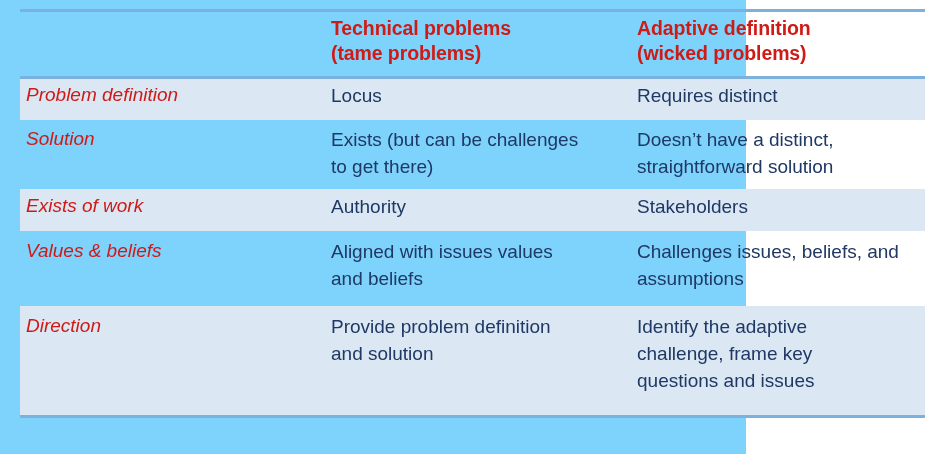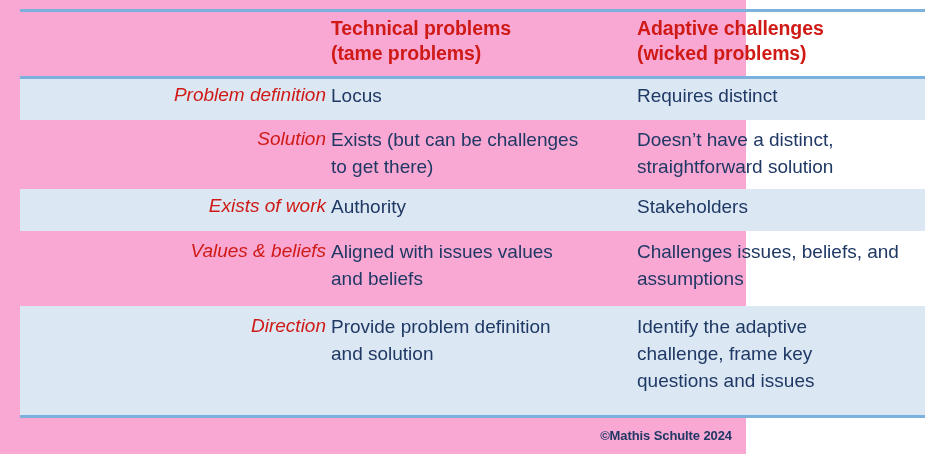--- a/index.html
+++ b/index.html
@@ -11,21 +11,21 @@
     height: 454px;
     background: #ffffff;
     font-family: "Liberation Sans", sans-serif;
     overflow: hidden;
   }
 
   #slide {
     position: relative;
     width: 746px;
     height: 454px;
-    background: #f9a8d4;
+    background: #7dd3fc;
   }
 
   
   .rule {
     position: absolute;
     left: 20px;
     width: 905px;
     height: 3px;
     background: #7cb0dd;
     z-index: 5;
@@ -60,21 +60,21 @@
     left: 0;
     width: 939px;
     display: block;
   }
 
   .cell {
     position: absolute;
     box-sizing: border-box;
   }
 
-  .col-label { left: 26px;  width: 300px; text-align: right; }
+  .col-label { left: 26px;  width: 300px; }
   .col-tech  { left: 331px; width: 300px; }
   .col-adapt { left: 637px; width: 290px; }
 
   
   .row-header { top: 16px; height: 58px; }
 
   .hdr-text {
     color: #cf1a16;
     font-weight: bold;
     font-size: 19.5px;
@@ -134,21 +134,21 @@
 
     <div class="row row-header">
       <div class="cell col-label">
         <span class="hdr-text"></span>
       </div>
       <div class="cell col-tech">
         <span class="hdr-text">Technical problems
 (tame problems)</span>
       </div>
       <div class="cell col-adapt">
-        <span class="hdr-text">Adaptive challenges
+        <span class="hdr-text">Adaptive definition
 (wicked problems)</span>
       </div>
     </div>
 
     <div class="row row-r0">
       <div class="cell col-label">
         <span class="lbl-text">Problem definition</span>
       </div>
       <div class="cell col-tech">
         <span class="body-text">Locus</span>
@@ -208,15 +208,14 @@
       </div>
       <div class="cell col-adapt">
         <span class="body-text">Identify the adaptive
 challenge, frame key
 questions and issues</span>
       </div>
     </div>
 
   </div>
 
-  <div class="copyright">©Mathis Schulte 2024</div>
 
 </div>
 
 </body></html>

